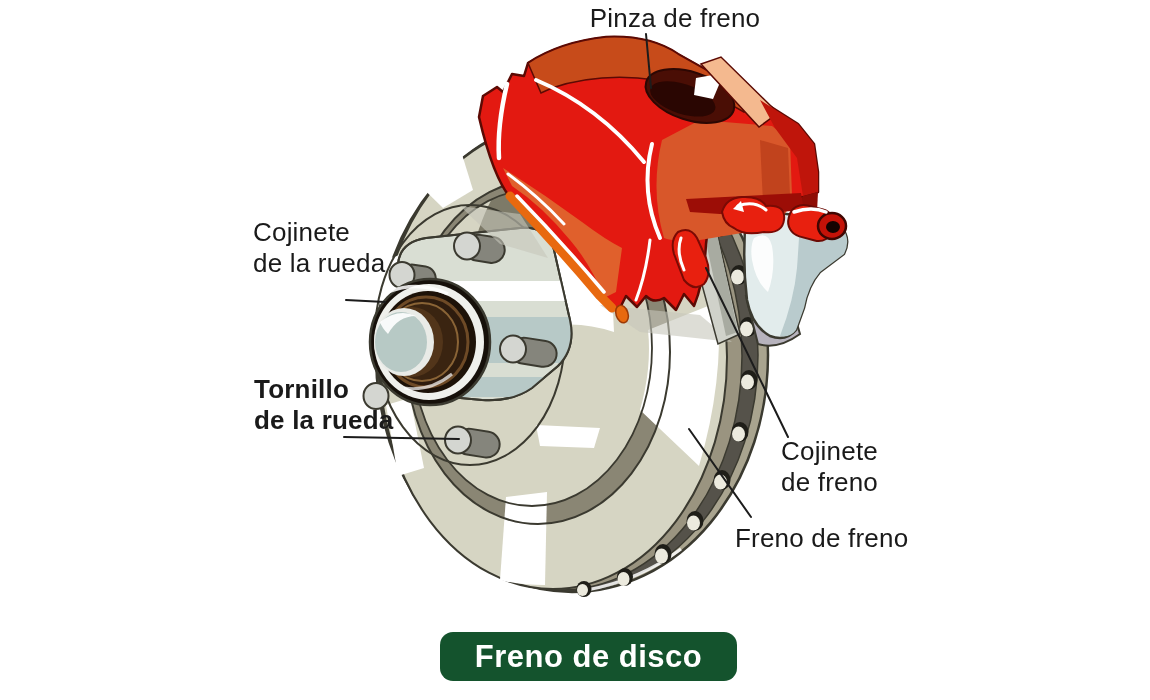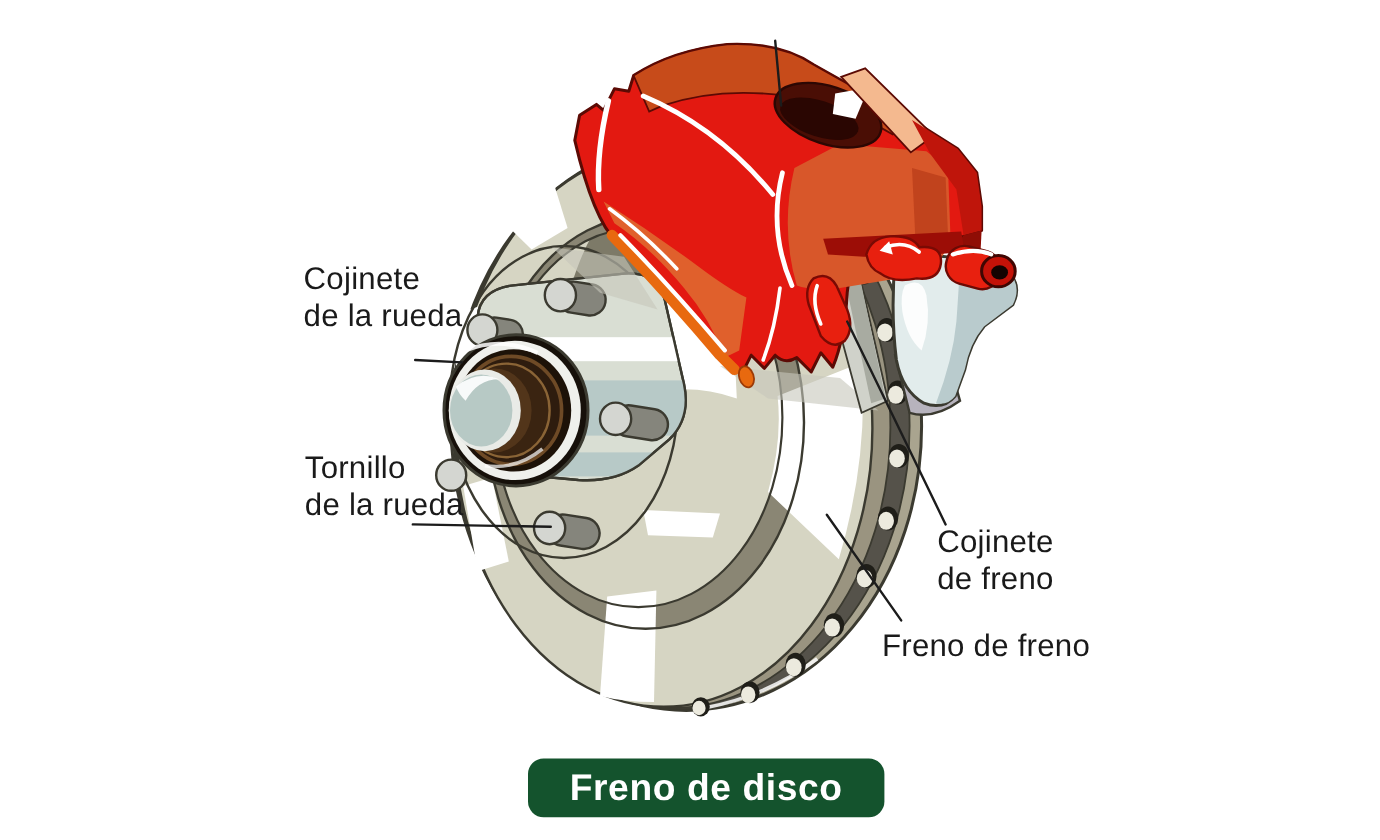--- a/index.html
+++ b/index.html
@@ -217,23 +217,24 @@
 
   <g stroke="#1c1c1c" stroke-width="2" stroke-linecap="round">
     <line x1="646" y1="34" x2="651" y2="88"></line>
     <line x1="346" y1="300" x2="385" y2="302"></line>
     <line x1="344" y1="437" x2="459" y2="439"></line>
     <line x1="706" y1="268" x2="788" y2="437"></line>
     <line x1="689" y1="429" x2="751" y2="517"></line>
   </g>
 </svg>
 
+<div class="label center" style="left:545px;top:3px;width:260px;">Pinza de freno</div>
 <div class="label" style="left:253px;top:217px;">Cojinete
 de la rueda</div>
-<div class="label" style="left:254px;top:374px;">Tornillo
+<div class="label" style="left:254px;top:374px;font-weight:bold;">Tornillo
 de la rueda</div>
 <div class="label" style="left:781px;top:436px;">Cojinete
 de freno</div>
 <div class="label" style="left:735px;top:523px;">Freno de freno</div>
 
 <div id="title-badge">
   <span>Freno de disco</span>
 </div>
 
 </div>

